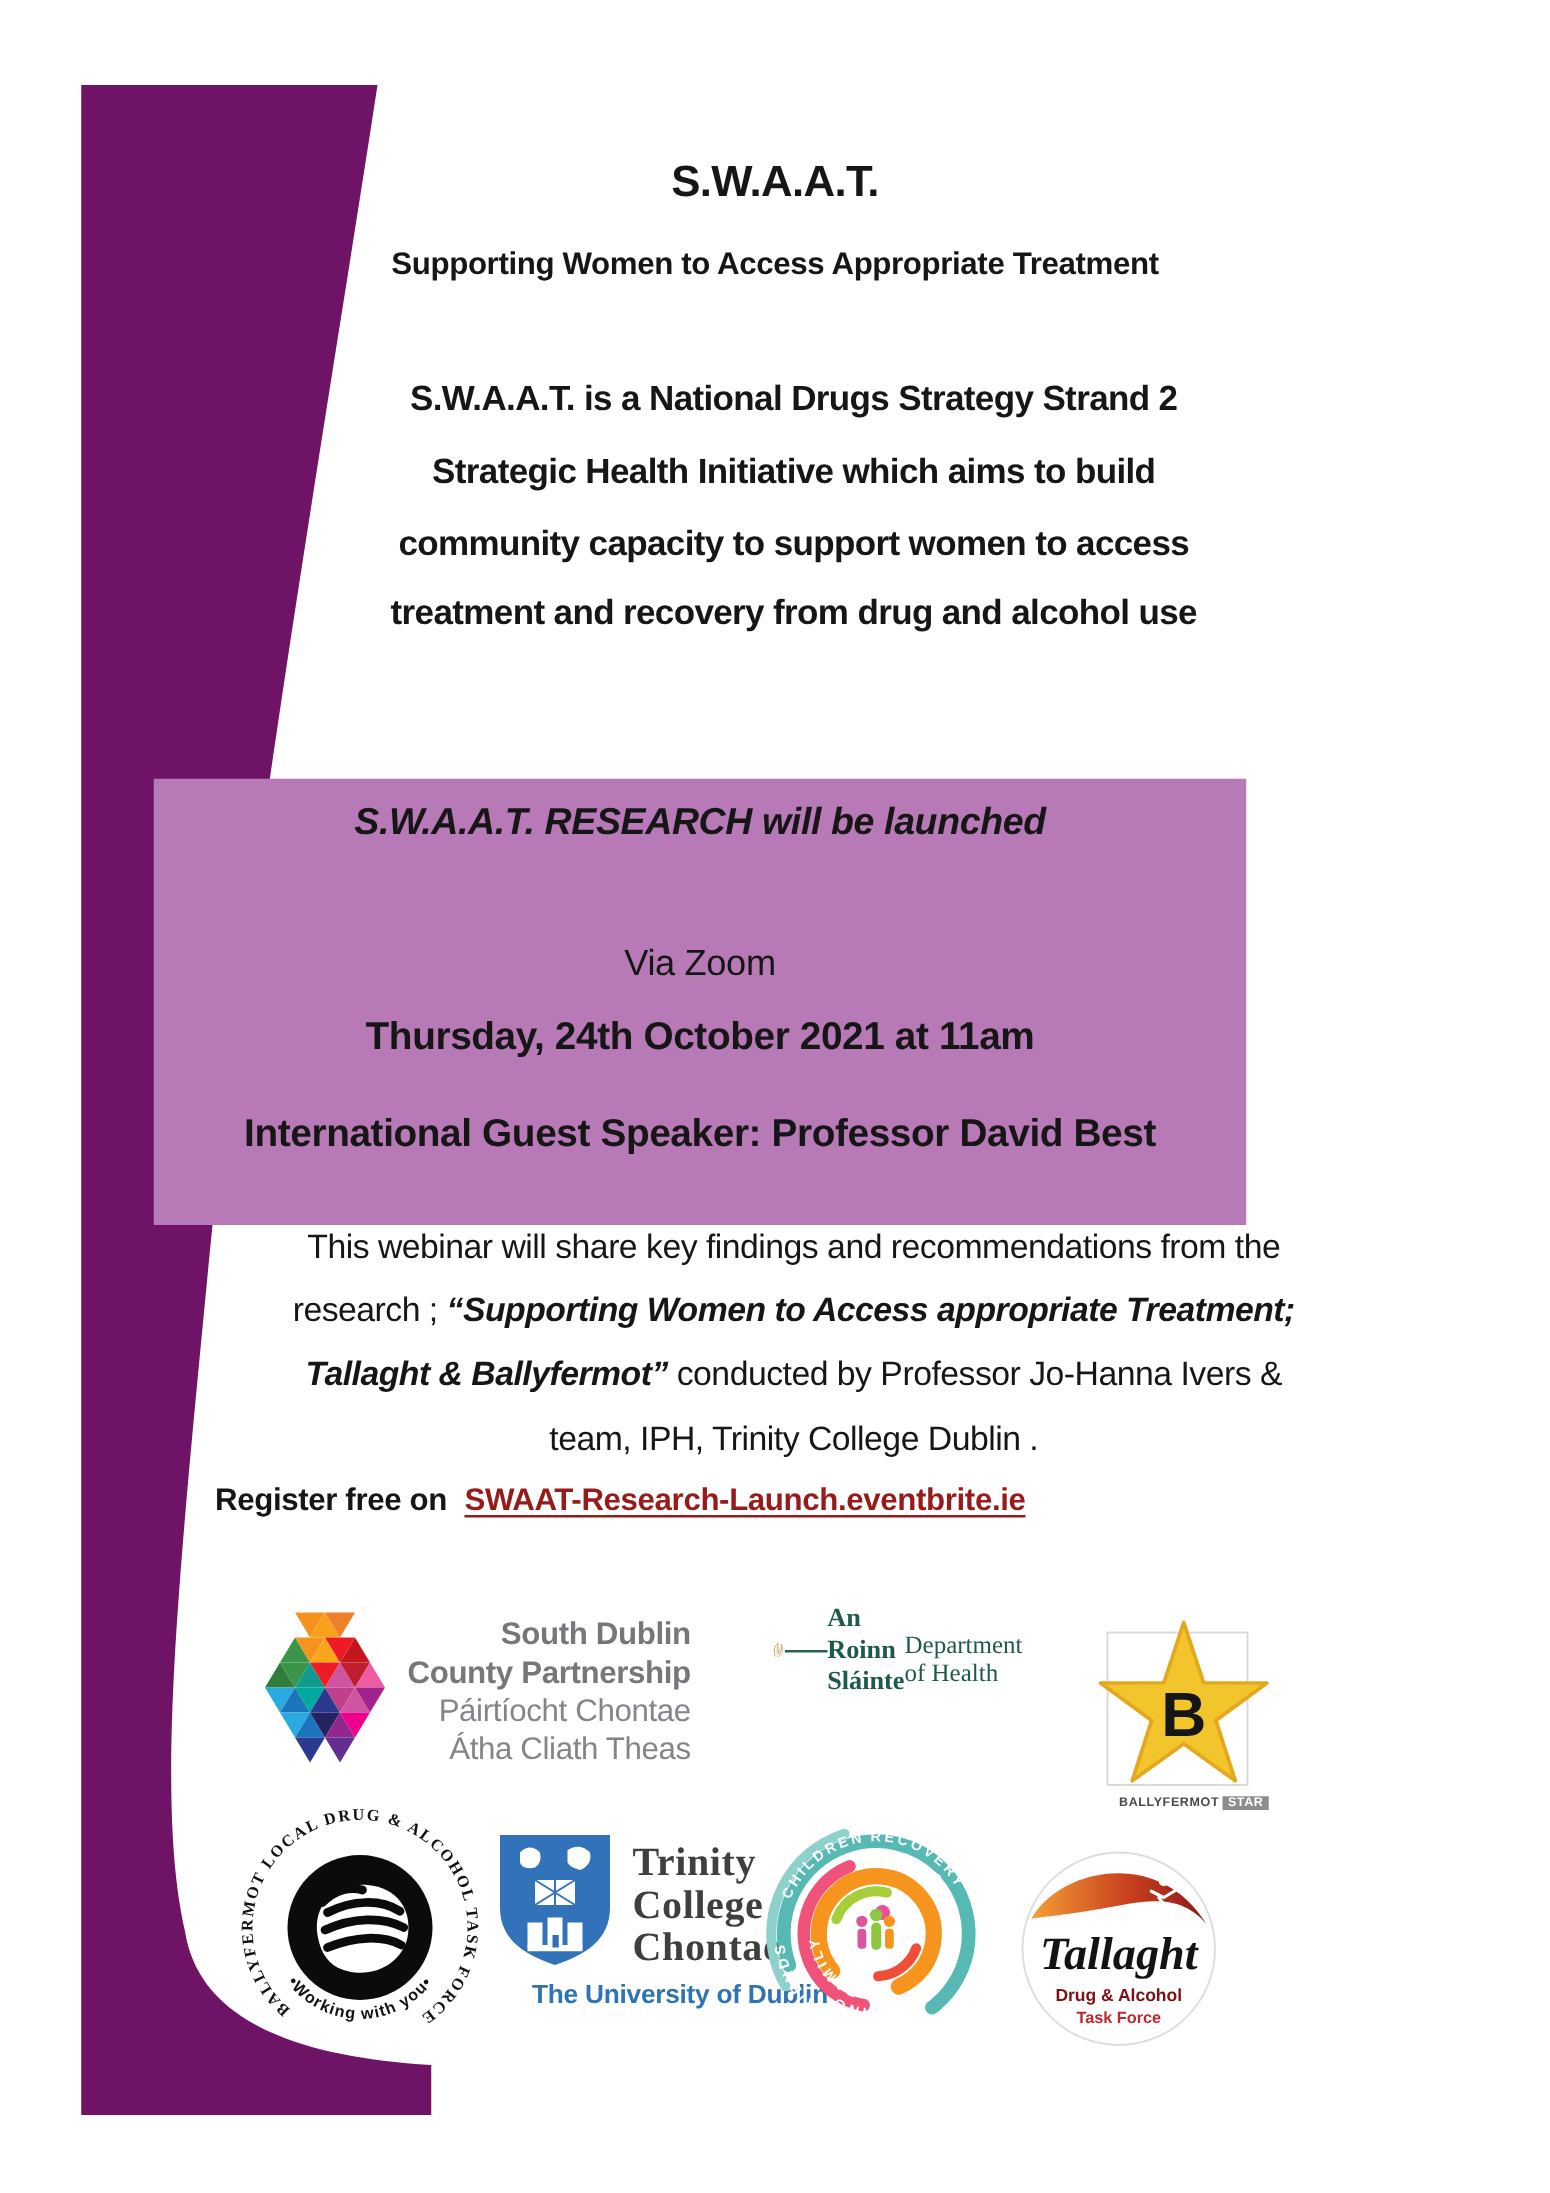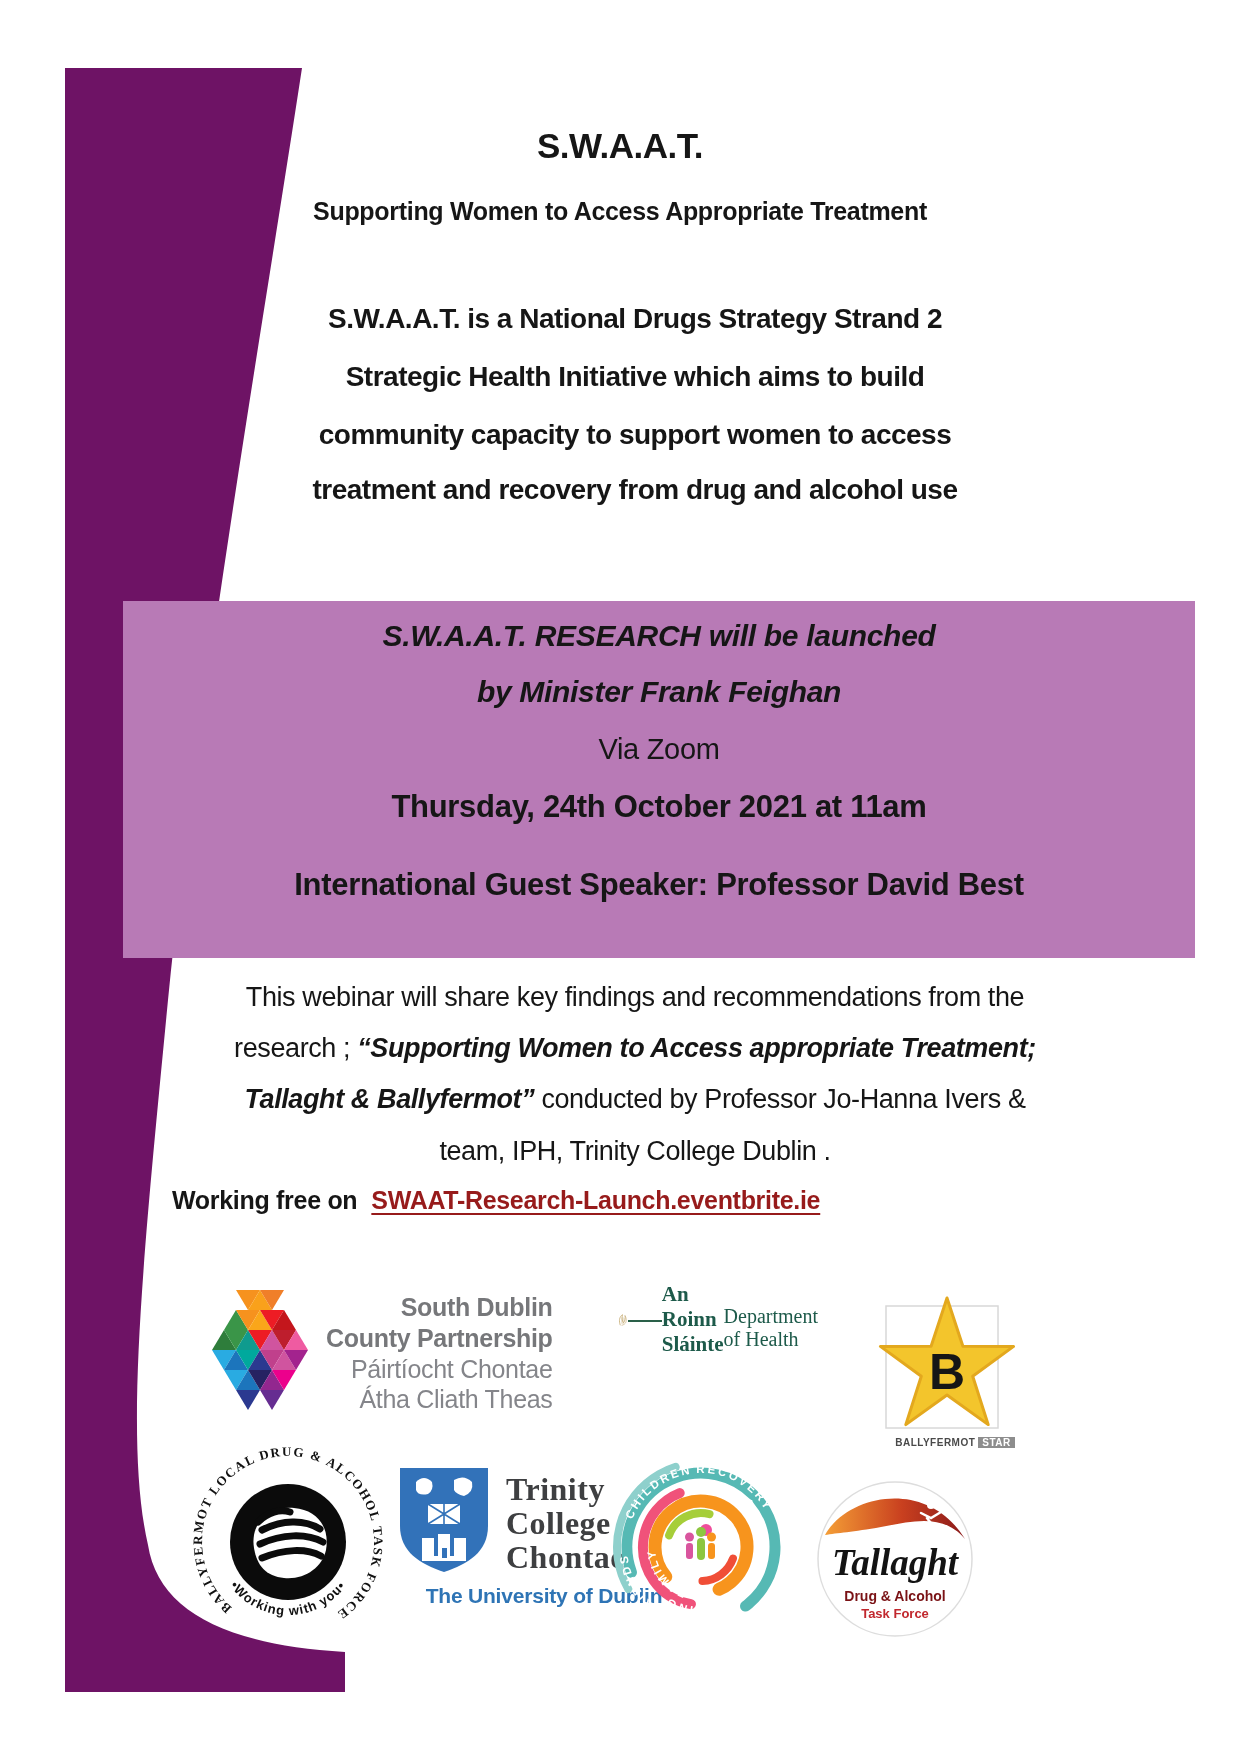--- a/index.html
+++ b/index.html
@@ -6,21 +6,21 @@
   .page{position:relative;width:1240px;height:1754px;background:#fff;overflow:hidden;
         font-family:"Liberation Sans",sans-serif;color:#161616;}
   .abs{position:absolute;}
   .ctr{text-align:center;}
   .crescent-svg{position:absolute;inset:0;z-index:1;}
   .crescent-path{fill:var(--crescent,#6e1365);}
   .content{position:absolute;inset:0;z-index:2;}
   .title{top:126px;left:60px;right:60px;font-size:35px;font-weight:700;letter-spacing:-0.5px;}
   .subtitle{top:197px;left:60px;right:60px;font-size:25px;font-weight:700;letter-spacing:-0.3px;}
   .introline{left:110px;right:80px;font-size:28px;font-weight:700;letter-spacing:-0.5px;}
-  .hlbox{left:123px;top:601px;width:1072px;height:357px;background:var(--box_bg,#b87ab6);}
+  .hlbox{left:123px;top:623px;width:874px;height:357px;background:var(--box_bg,#b87ab6);}
   .hl{left:0;right:0;text-align:center;letter-spacing:-0.3px;}
   .hl1,.hl2{font-size:30px;font-weight:700;font-style:italic;}
   .hl3{font-size:29px;font-weight:400;}
   .hl4,.hl5{font-size:31px;font-weight:700;}
   .webline{left:100px;right:70px;font-size:27px;font-weight:400;text-align:center;letter-spacing:-0.4px;}
   .bq{font-weight:700;font-style:italic;}
   .register{top:1186px;left:172px;font-size:25px;font-weight:700;letter-spacing:-0.3px;}
   .register a{color:var(--link,#971b1b);text-decoration:underline;text-underline-offset:4px;}
   .sdcp{left:210px;top:1288px;display:flex;align-items:flex-start;}
   .sdcp-text{margin-left:16px;padding-top:4px;color:#76777a;text-align:right;}
@@ -60,37 +60,36 @@
     <div class="abs ctr title">S.W.A.A.T.</div>
     <div class="abs ctr subtitle">Supporting Women to Access Appropriate Treatment</div>
 
     <div class="abs ctr introline" style="top:303px">S.W.A.A.T. is a National Drugs Strategy Strand 2</div>
     <div class="abs ctr introline" style="top:361px">Strategic Health Initiative which aims to build</div>
     <div class="abs ctr introline" style="top:419px">community capacity to support women to access</div>
     <div class="abs ctr introline" style="top:474px">treatment and recovery from drug and alcohol use</div>
 
     <div class="abs hlbox">
       <div class="abs hl hl1" style="top:18px">S.W.A.A.T. RESEARCH will be launched</div>
-      <div class="abs hl hl2" style="top:74px">by Minister Frank Feighan</div>
       <div class="abs hl hl3" style="top:132px">Via Zoom</div>
       <div class="abs hl hl4" style="top:188px">Thursday, 24th October 2021 at 11am</div>
       <div class="abs hl hl5" style="top:266px">International Guest Speaker: Professor David Best</div>
     </div>
 
     <div class="abs webline" style="top:982px">This webinar will share key findings and recommendations from the</div>
     <div class="abs webline" style="top:1033px">
       <span>research ; </span><span class="bq">“Supporting Women to Access appropriate Treatment;</span>
     </div>
     <div class="abs webline" style="top:1084px">
       <span class="bq">Tallaght &amp; Ballyfermot”</span><span> conducted by Professor Jo-Hanna Ivers &amp;</span>
     </div>
     <div class="abs webline" style="top:1136px">team, IPH, Trinity College Dublin .</div>
 
     <div class="abs register">
-      <span style="margin-right:14px">Working  free on</span><a href="#">SWAAT-Research-Launch.eventbrite.ie</a>
+      <span style="margin-right:14px">Register  free on</span><a href="#">SWAAT-Research-Launch.eventbrite.ie</a>
     </div>
 
     <div class="abs sdcp">
       <svg width="100" height="124" viewBox="0 0 96 124">
         <polygon points="24,2 48,2 36,22" fill="#f6921e"></polygon>
           <polygon points="36,22 48,2 60,22" fill="#f9a11b"></polygon>
           <polygon points="48,2 72,2 60,22" fill="#f07f29"></polygon>
         <polygon points="12,42 24,22 36,42" fill="#3a9548"></polygon>
           <polygon points="24,22 48,22 36,42" fill="#f6921e"></polygon>
           <polygon points="36,42 48,22 60,42" fill="#faa61a"></polygon>

